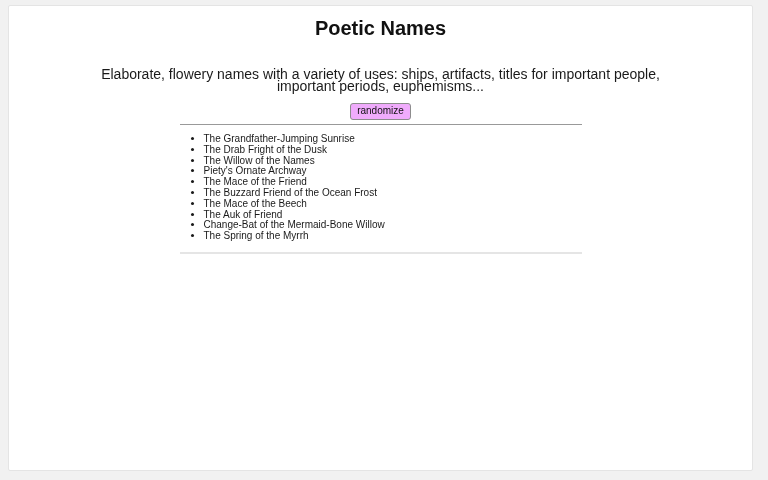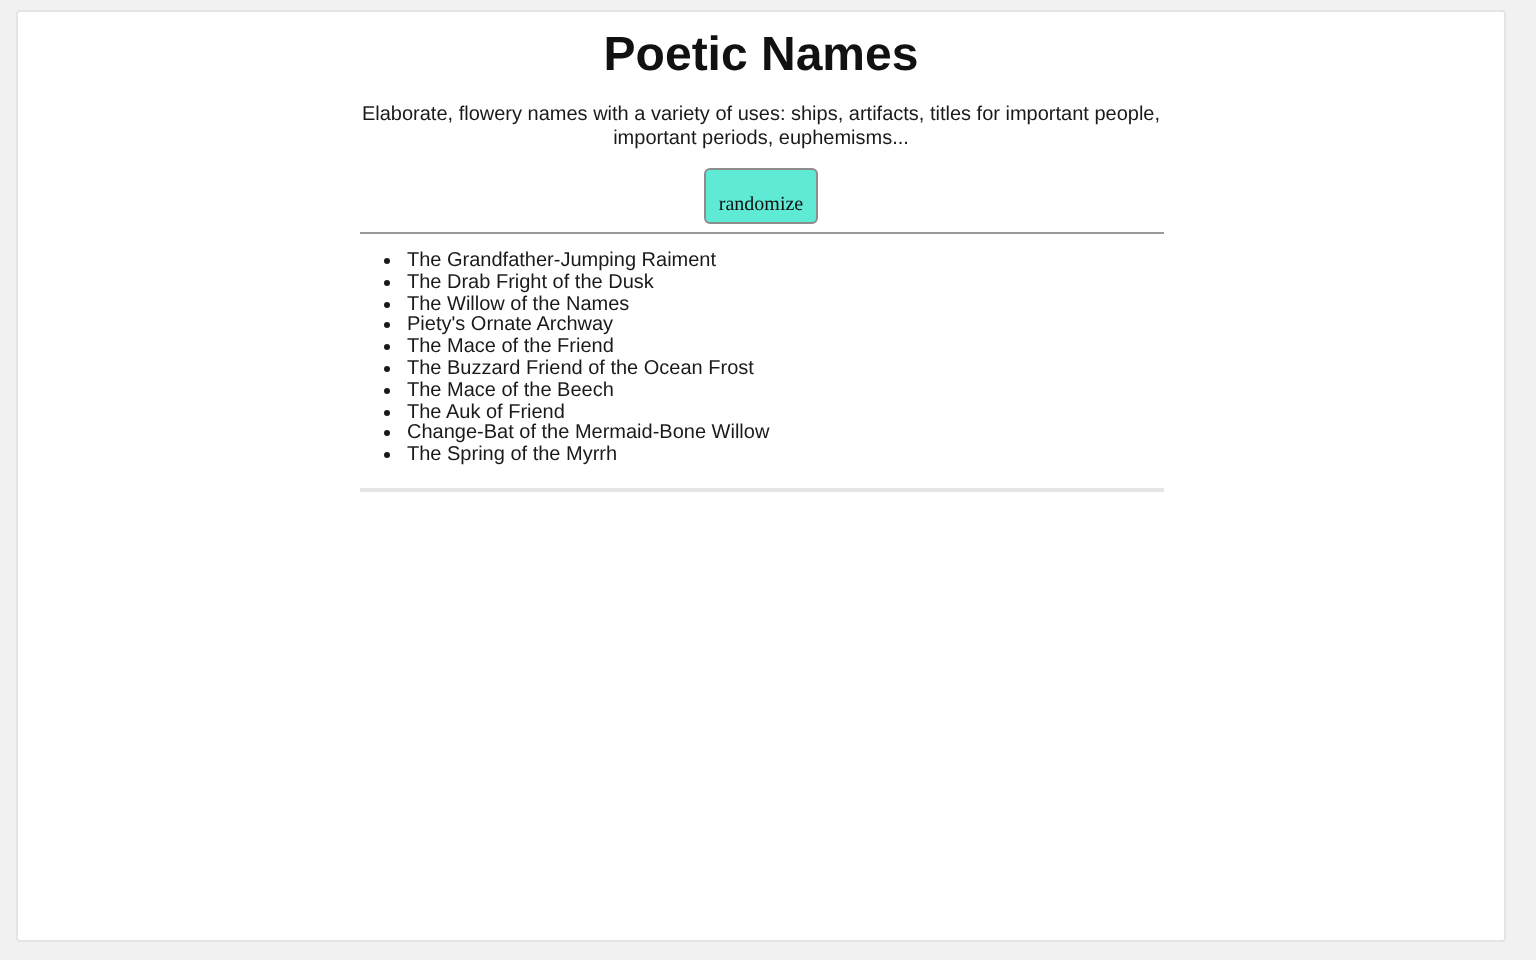--- a/index.html
+++ b/index.html
@@ -18,45 +18,45 @@
     top: 5px;
     width: 745px;
     height: 466px;
     background: #ffffff;
     border: 1px solid #e4e4e4;
     border-radius: 2px;
     overflow: hidden;
   }
   .page-title {
     margin: 10px 0 0 0;
-    font-size: 24px;
+    font-size: 20px;
     line-height: 24px;
     font-weight: bold;
     text-align: center;
     color: #111111;
   }
   .description {
-    margin: 12px 0 0 0;
-    font-size: 10px;
+    margin: 28px 0 0 0;
+    font-size: 14px;
     line-height: 12px;
     text-align: center;
     color: #1a1a1a;
   }
   .description .desc-line { display: block; }
   .button-row {
     margin-top: 8px;
     text-align: center;
   }
   .randomize-button {
-    font-family: Liberation Serif, serif;
+    font-family: Liberation Sans, sans-serif;
     font-size: 10px;
     line-height: 12px;
-    padding: 12px 6px 2px 6px;
+    padding: 1px 6px 2px 6px;
     color: #111111;
-    background: #5eead4;
+    background: #f0abfc;
     border: 1px solid #8d8d8d;
     border-radius: 3px;
     cursor: pointer;
   }
   .content-col {
     width: 402px;
     margin: 0 auto;
   }
   hr.top-divider {
     margin: 4px 0 0 0;
@@ -92,21 +92,21 @@
   </p>
 
   <div class="button-row">
     <button class="randomize-button">randomize</button>
   </div>
 
   <div class="content-col">
     <hr class="top-divider">
 
     <ul class="names-list">
-      <li>The Grandfather-Jumping Raiment</li>
+      <li>The Grandfather-Jumping Sunrise</li>
       <li>The Drab Fright of the Dusk</li>
       <li>The Willow of the Names</li>
       <li>Piety's Ornate Archway</li>
       <li>The Mace of the Friend</li>
       <li>The Buzzard Friend of the Ocean Frost</li>
       <li>The Mace of the Beech</li>
       <li>The Auk of Friend</li>
       <li>Change-Bat of the Mermaid-Bone Willow</li>
       <li>The Spring of the Myrrh</li>
     </ul>

